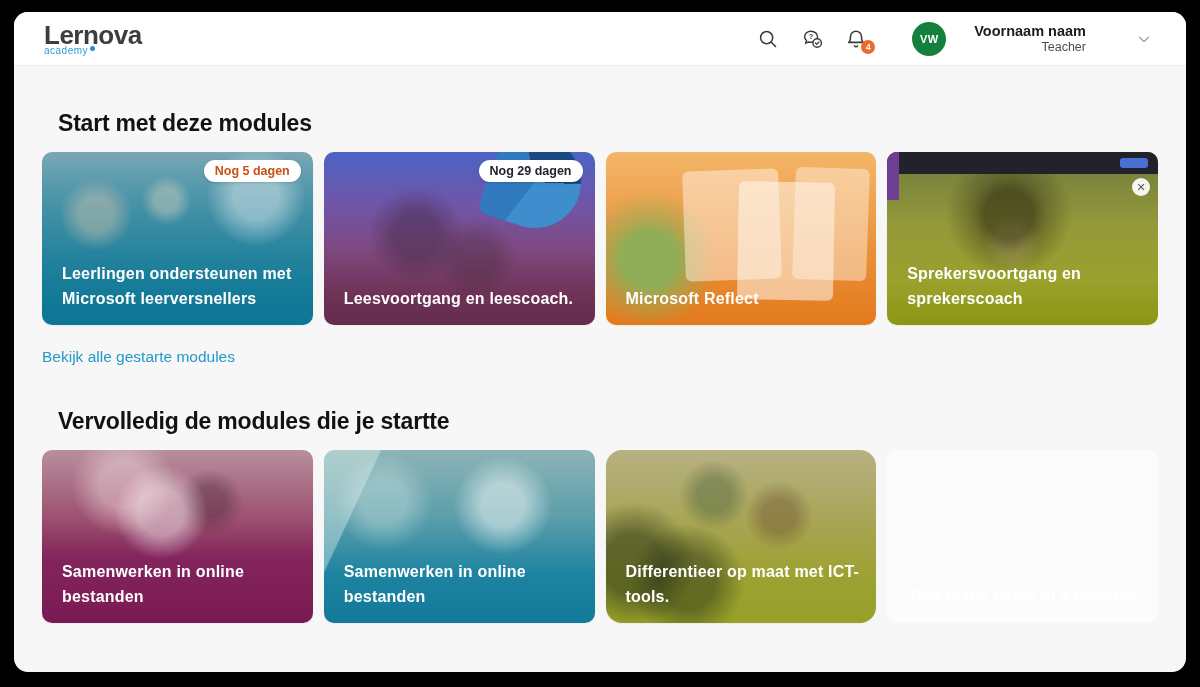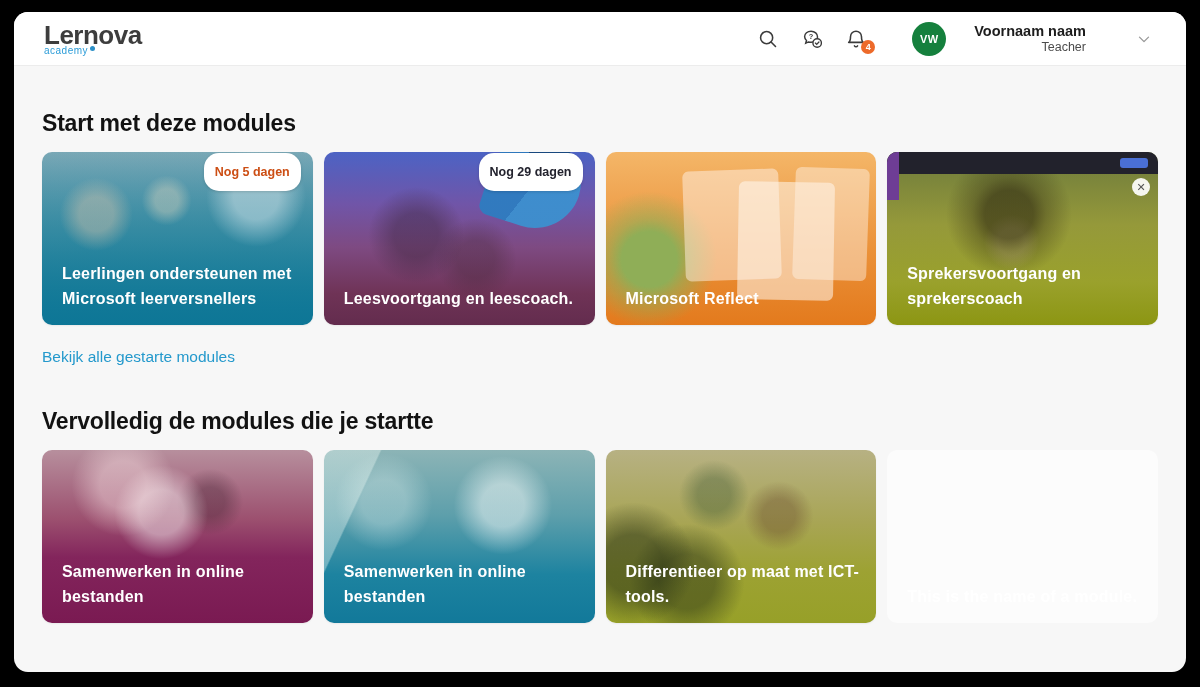--- a/index.html
+++ b/index.html
@@ -35,36 +35,36 @@
     font-size:11px; font-weight:700; letter-spacing:0.5px;
     display:flex; align-items:center; justify-content:center; margin-left:44px; cursor:pointer;
   }
   .user-block { margin-left:28px; cursor:pointer; }
   .user-name { font-size:14.5px; font-weight:700; color:#1d1d1d; line-height:1.25; }
   .user-role { font-size:12.5px; color:#4c4c4c; line-height:1.25;text-align:right; }
   .chevron { margin-left:46px; cursor:pointer; }
 
   
   .content { padding:0 28px; }
-  .section-title { font-size:23px; font-weight:800; color:#121212; margin:42px 0 15px; letter-spacing:-0.2px; }
+  .section-title { font-size:23px; font-weight:800; color:#121212; margin:42px 16px 15px; letter-spacing:-0.2px; }
   .section-title.first { margin-top:44px; }
   .cards { display:grid; grid-template-columns:repeat(4,1fr); gap:11px; }
   .see-link { display:inline-block; margin-top:23px; color:#2499cc; font-size:15.5px; text-decoration:none; cursor:pointer; }
 
   .card {
     position:relative; height:173px; border-radius:10px; overflow:hidden; cursor:pointer;
     box-shadow:0 1px 2px rgba(0,0,0,0.06);
   }
   .card-title {
     position:absolute; left:20px; right:14px; bottom:13px;
     color:#fff; font-weight:700; font-size:16px; line-height:1.55; letter-spacing:0.2px;
   }
   .badge {
-    position:absolute; top:1px; right:12px; z-index:3;
-    background:#fff; border-radius:15px; padding:12px 11px;
+    position:absolute; top:8px; right:12px; z-index:3;
+    background:#fff; border-radius:15px; padding:4px 11px;
     font-size:12.5px; font-weight:700; box-shadow:0 1px 3px rgba(0,0,0,0.15);
   }
   .badge.warn { color:#CC4E14; }
   .badge.dark { color:#23232E; }
 
   
   .card-a1 { background:
       radial-gradient(circle at 20% 36%, rgba(235,205,175,0.38) 0 7%, transparent 15%),
       radial-gradient(circle at 46% 28%, rgba(245,225,195,0.35) 0 6%, transparent 13%),
       radial-gradient(circle at 79% 26%, rgba(255,255,255,0.4) 0 9%, transparent 20%),
@@ -106,21 +106,21 @@
   .card-b2 { background:
       linear-gradient(115deg, rgba(235,248,243,0.38) 0 16%, transparent 16.5%),
       radial-gradient(circle at 66% 32%, rgba(248,252,250,0.5) 0 10%, transparent 23%),
       radial-gradient(circle at 22% 30%, rgba(240,250,246,0.3) 0 9%, transparent 20%),
       linear-gradient(180deg, #8cb4b6 0%, #5d9fab 38%, #1d83a0 72%, #12799a 100%); }
   .card-b3 { background:
       radial-gradient(circle at 10% 66%, rgba(30,40,20,0.5) 0 11%, transparent 23%),
       radial-gradient(circle at 30% 76%, rgba(30,40,20,0.45) 0 12%, transparent 25%),
       radial-gradient(circle at 64% 38%, rgba(95,60,40,0.35) 0 8%, transparent 17%),
       radial-gradient(circle at 40% 26%, rgba(50,80,50,0.35) 0 8%, transparent 17%),
-      linear-gradient(180deg, #b7b183 0%, #a8a554 42%, #9da233 70%, #97a028 100%); }
+      linear-gradient(180deg, #b7b183 0%, #a8a554 42%, #9da233 70%, #97a028 100%); border-radius: 16px; }
   .card-b4 { background:#fcfcfc; box-shadow:none; }
 </style>
 </head>
 <body>
 
 <div class="frame">
   <div class="app-window">
 
     <div class="header">
       <div class="logo">

